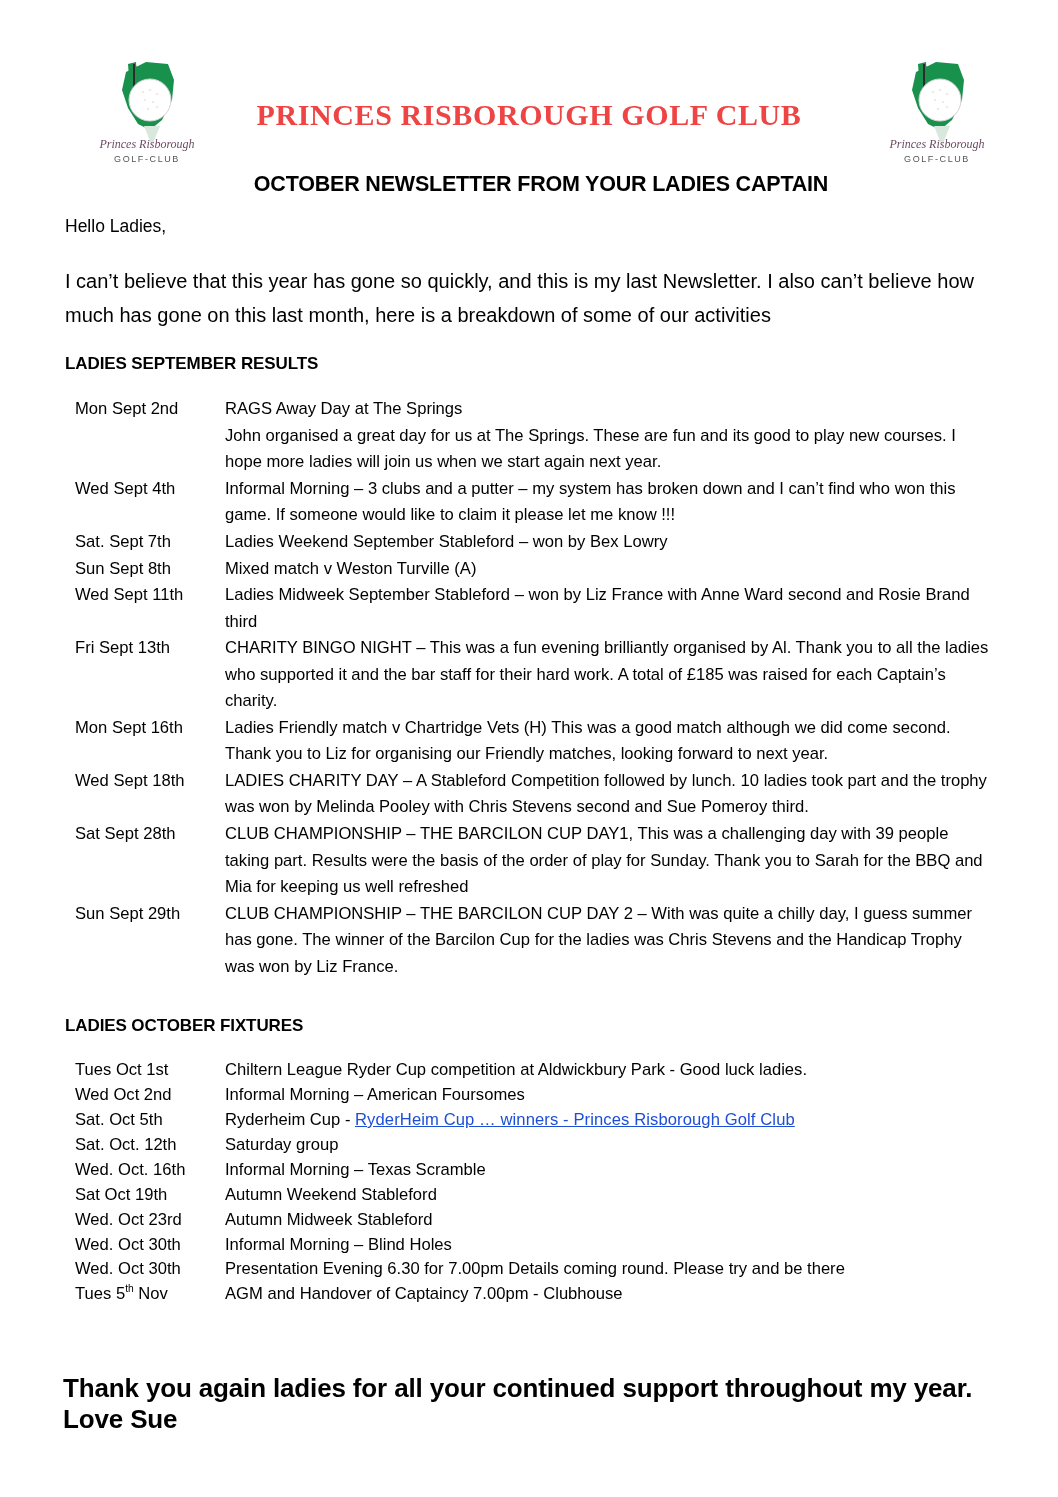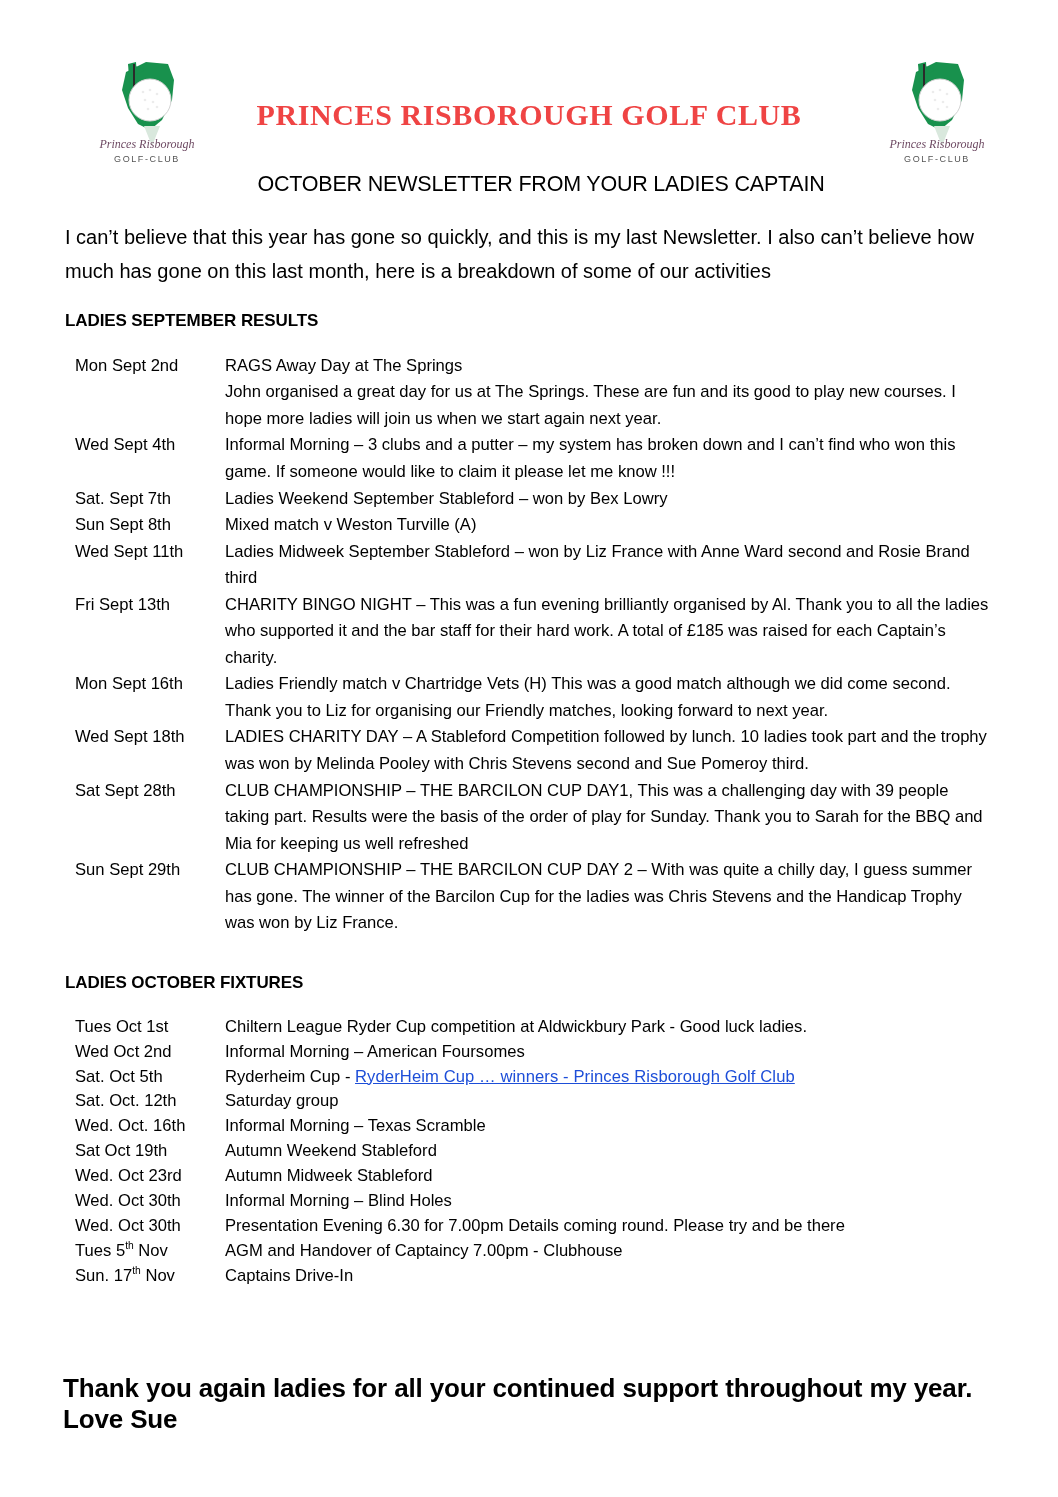--- a/index.html
+++ b/index.html
@@ -49,21 +49,21 @@
     white-space: nowrap;
   }
 
   .newsletter-heading {
     position: absolute;
     left: 0;
     right: 0;
     top: 172px;
     text-align: center;
     font-size: 21.5px;
-    font-weight: normal;
+    font-weight: bold;
     letter-spacing: -0.2px;
     color: #000;
     padding-left: 24px;
   }
 
   
   .content {
     position: absolute;
     left: 65px;
     top: 218px;
@@ -192,20 +192,21 @@
       </svg>
     </div>
 
     <div class="club-title">PRINCES RISBOROUGH GOLF CLUB</div>
 
     <div class="newsletter-heading">OCTOBER NEWSLETTER FROM YOUR LADIES CAPTAIN</div>
   </div>
 
   <div class="content">
 
+    <p class="greeting">Hello Ladies,</p>
 
     <p class="intro">I can’t believe that this year has gone so quickly, and this is my last Newsletter. I also can’t believe how much has gone on this last month, here is a breakdown of some of our activities</p>
 
     <h2 class="section-heading">LADIES SEPTEMBER RESULTS</h2>
 
     <table class="entries results-table">
       <tbody>
           <tr>
             <td class="date">Mon Sept 2nd</td>
             <td class="desc">RAGS Away Day at The Springs<br>John organised a great day for us at The Springs. These are fun and its good to play new courses. I hope more ladies will join us when we start again next year.</td>
@@ -287,24 +288,20 @@
             <td class="date">Wed. Oct 30th</td>
             <td class="desc">Informal Morning – Blind Holes</td>
           </tr>
           <tr>
             <td class="date">Wed. Oct 30th</td>
             <td class="desc">Presentation Evening 6.30 for 7.00pm  Details coming round. Please try and be there</td>
           </tr>
           <tr>
             <td class="date">Tues 5<sup>th</sup> Nov</td>
             <td class="desc">AGM and Handover of Captaincy 7.00pm - Clubhouse</td>
-          </tr>
-          <tr>
-            <td class="date">Sun. 17<sup>th</sup> Nov</td>
-            <td class="desc">Captains Drive-In</td>
           </tr>
         </tbody>
     </table>
 
   </div>
 
   <div class="closing-wrap">
     <p class="closing">Thank you again ladies for all your continued support throughout my year. Love Sue</p>
   </div>
 

